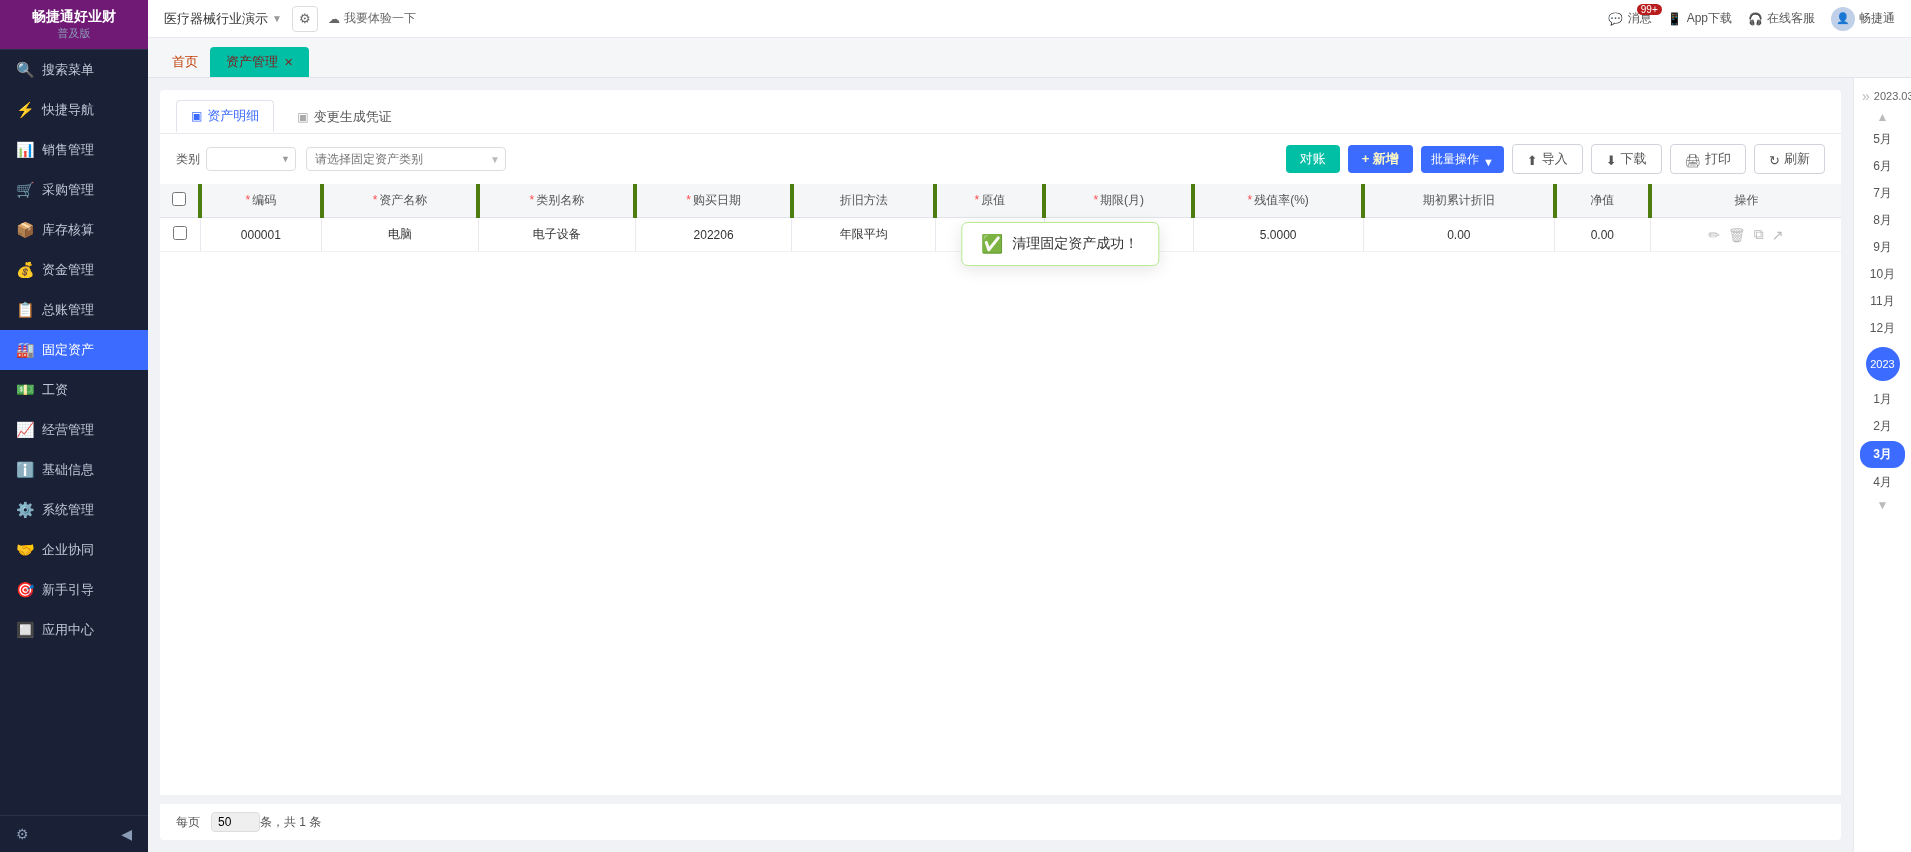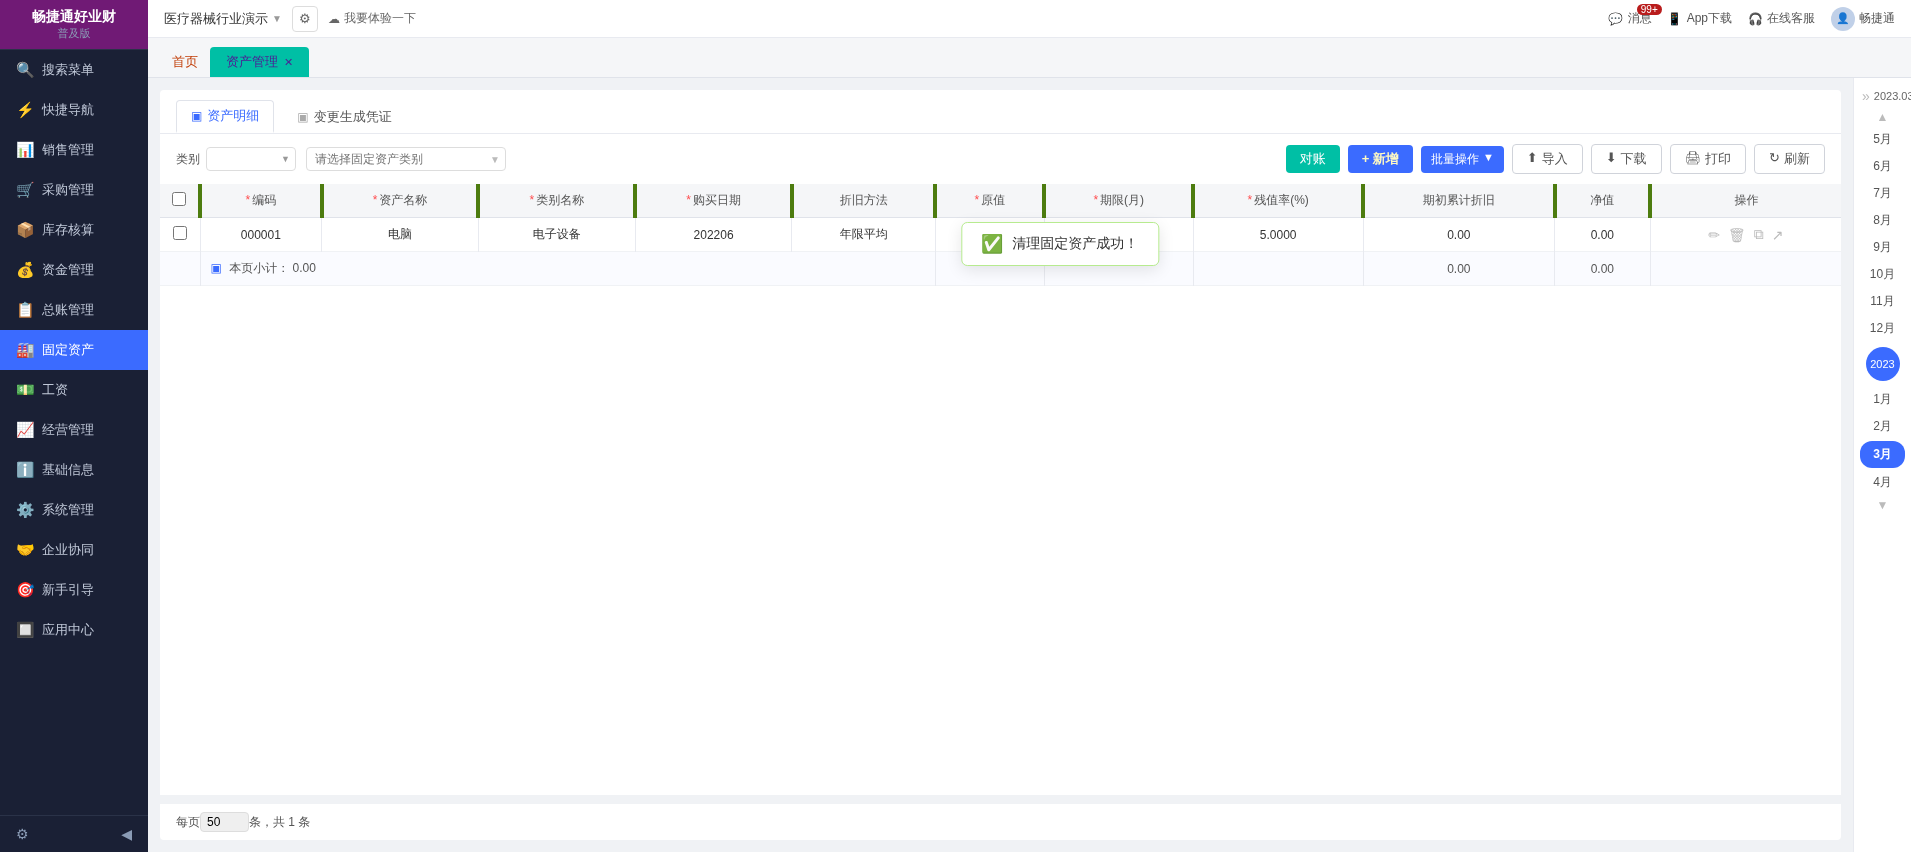--- a/index.html
+++ b/index.html
@@ -147,21 +147,21 @@
       padding: 6px 16px;
       border-radius: 4px 4px 0 0;
       font-size: 13px;
       cursor: pointer;
       display: flex; align-items: center; gap: 6px;
       background: transparent;
       color: #555;
     }
     .tab-item.active {
       background: #00bfa5;
-      color: #4c1d95;
+      color: #7f1d1d;
     }
     .tab-item .close-icon { font-size: 11px; cursor: pointer; }
     .tab-home { color: #c2410c; font-size: 13px; cursor: pointer; padding: 6px 8px; }
 
     
     .page-area {
       flex: 1;
       display: flex;
       overflow: hidden;
       background: #f0f2f5;
@@ -261,21 +261,21 @@
       color: #bbb;
       font-size: 10px;
       pointer-events: none;
     }
     .btn {
       padding: 5px 14px;
       border-radius: 4px;
       font-size: 13px;
       cursor: pointer;
       border: none;
-      display: flex; align-items: flex-start; gap: 4px;
+      display: flex; align-items: flex-end; gap: 4px;
     }
     .btn-primary {
       background: #3b6bff;
       color: #fef9c3;
       font-weight: bold;
     }
     .btn-outline {
       background: #fff;
       border: 1px solid #d0d3da;
       color: #555;
@@ -365,20 +365,21 @@
       font-size: 12px;
       color: #555;
     }
     .per-page-select {
       border: 1px solid #ddd;
       border-radius: 4px;
       padding: 2px 20px 2px 6px;
       font-size: 12px;
       appearance: none;
       cursor: pointer;
+      margin-left: 11px;
     }
 
     
     .calendar-panel {
       width: 58px;
       background: #fff;
       border-left: 1px solid #e8eaf0;
       display: flex;
       flex-direction: column;
       align-items: center;
@@ -672,34 +673,20 @@
               <td>0.00</td>
               <td>
                 <div class="row-actions">
                   <span class="action-icon">✏</span>
                   <span class="action-icon">🗑</span>
                   <span class="action-icon">⧉</span>
                   <span class="action-icon">↗</span>
                 </div>
               </td>
             </tr>
-            <tr class="subtotal-row">
-              <td></td>
-              <td colspan="5" style="text-align:left;">
-                <span class="subtotal-icon">▣</span>
-                <span>本页小计：</span>
-                <span>0.00</span>
-              </td>
-              <td></td>
-              <td></td>
-              <td></td>
-              <td>0.00</td>
-              <td>0.00</td>
-              <td></td>
-            </tr>
           </tbody>
         </table>
       </div>
 
       <div class="bottom-scrollbar">
         <div class="scrollbar-inner"></div>
       </div>
 
       <div class="pagination-bar">
         <span>每页</span>

